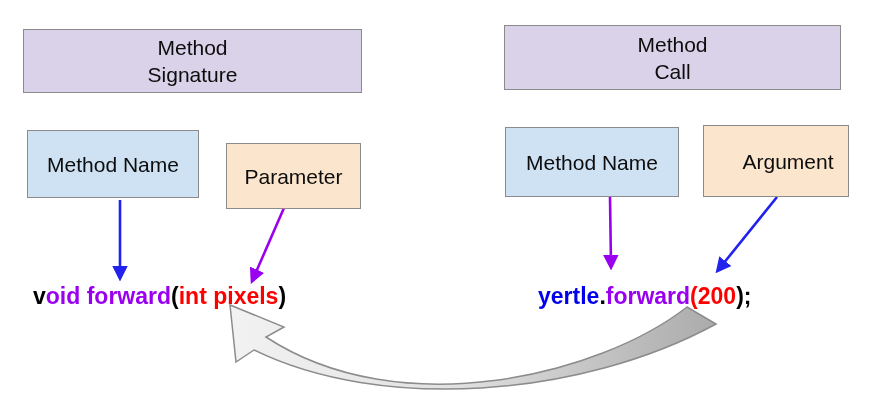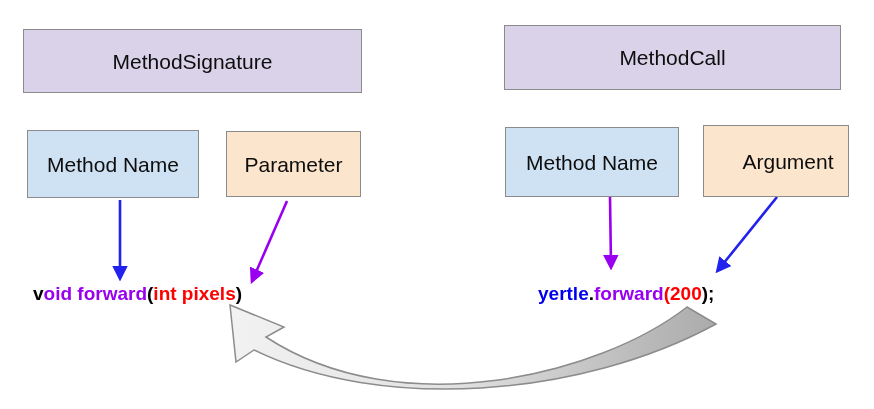--- a/index.html
+++ b/index.html
@@ -15,34 +15,34 @@
     position: absolute;
     left: 0; top: 0;
     width: 874px; height: 409px;
     pointer-events: none;
   }
   .box {
     position: absolute;
     box-sizing: border-box;
     border: 1.6px solid var(--box_border, #8b8b8b);
     display: flex;
-    flex-direction: row;
+    flex-direction: column;
     align-items: center;
     justify-content: center;
     text-align: center;
     color: #0d0d0d;
     font-size: 21px;
     line-height: 27px;
   }
   .box.lavender { background: var(--box_lavender, #d9d2e9); }
   .box.blue     { background: var(--box_blue, #cfe2f3); }
   .box.peach    { background: var(--box_peach, #fce5cd); }
   .code {
     position: absolute;
-    font-size: 19px;
+    font-size: 23px;
     font-weight: bold;
     white-space: nowrap;
     letter-spacing: 0px;
   }
   .arrow-blue   { stroke: var(--arrow_blue, #2222ee); stroke-width: 2.6; }
   .arrow-purple { stroke: var(--arrow_purple, #9900f0); stroke-width: 2.6; }
   .curve-arrow  { stroke: var(--curve_stroke, #8c8c8c); stroke-width: 1.5; }
 </style>
 </head>
 <body>
@@ -86,21 +86,21 @@
 
   <div class="box lavender" style="left:504px; top:25px; width:337px; height:65px;">
     <div>Method</div>
     <div>Call</div>
   </div>
 
   <div class="box blue" style="left:27px; top:130px; width:172px; height:68px;">
     <div>Method Name</div>
   </div>
 
-  <div class="box peach" style="left:226px; top:131px; width:135px; height:66px;">
+  <div class="box peach" style="left:226px; top:143px; width:135px; height:66px;">
     <div>Parameter</div>
   </div>
 
   <div class="box blue" style="left:505px; top:127px; width:174px; height:70px;">
     <div>Method Name</div>
   </div>
 
   <div class="box peach" style="left:703px; top:125px; width:146px; height:72px;padding-left:24px;">
     <div>Argument</div>
   </div>

